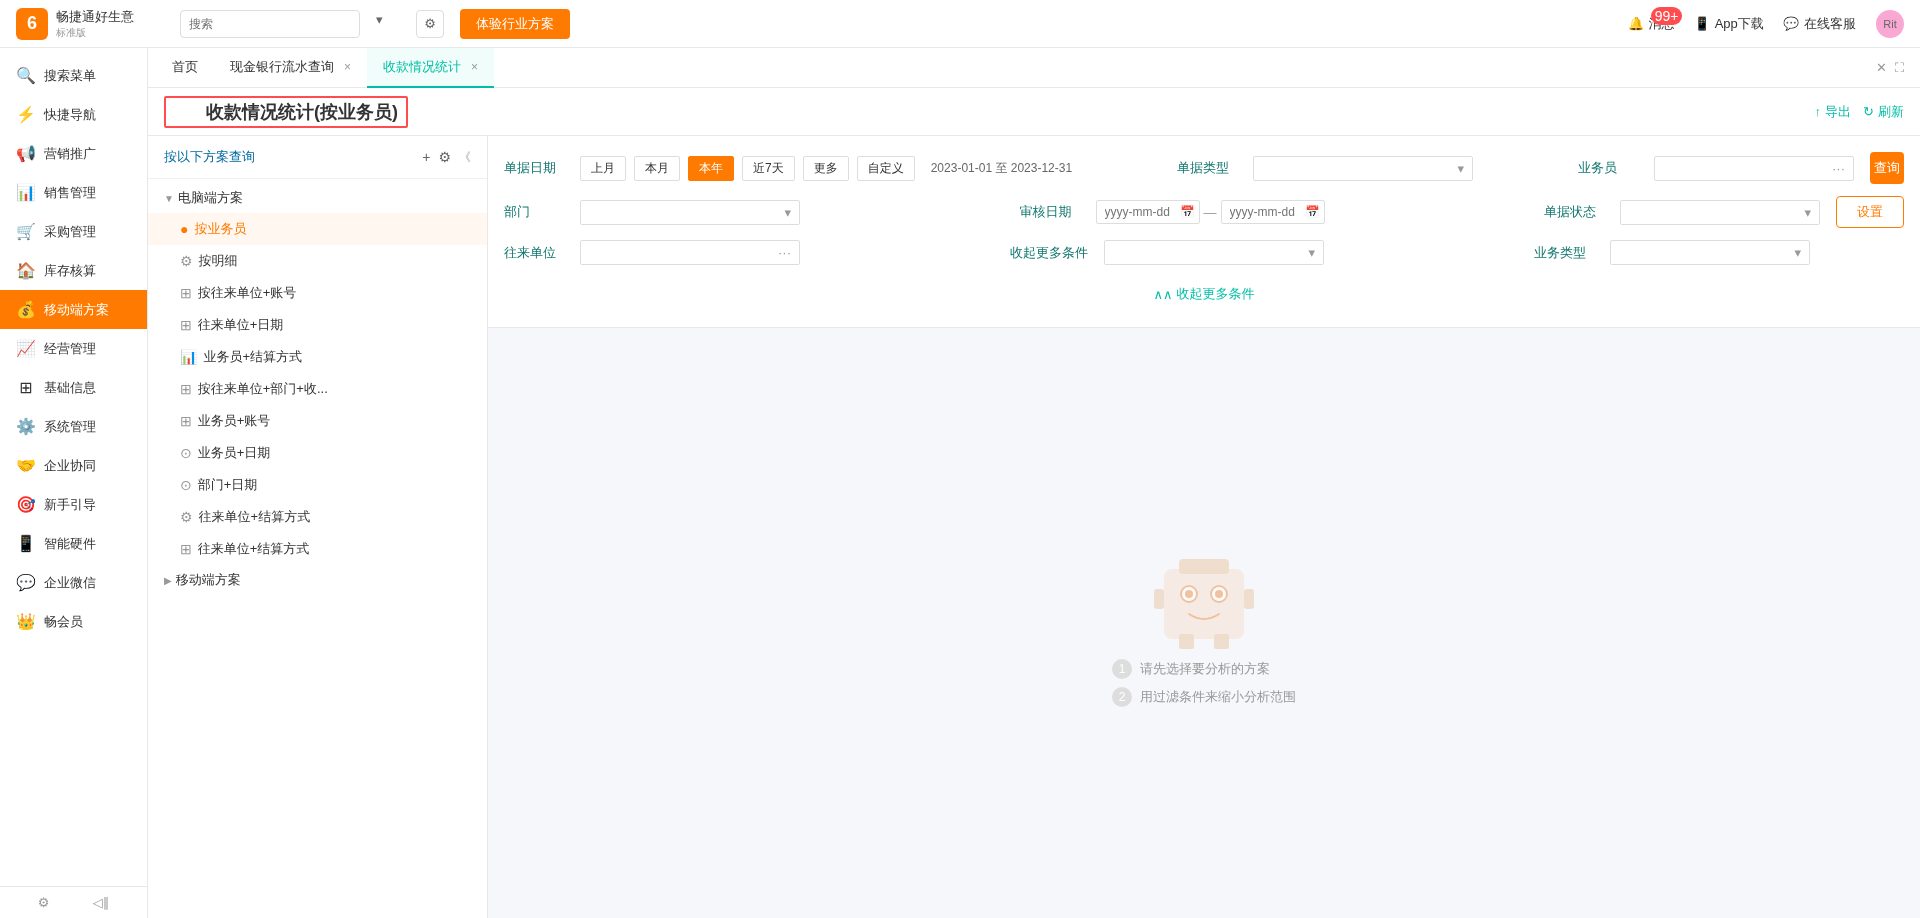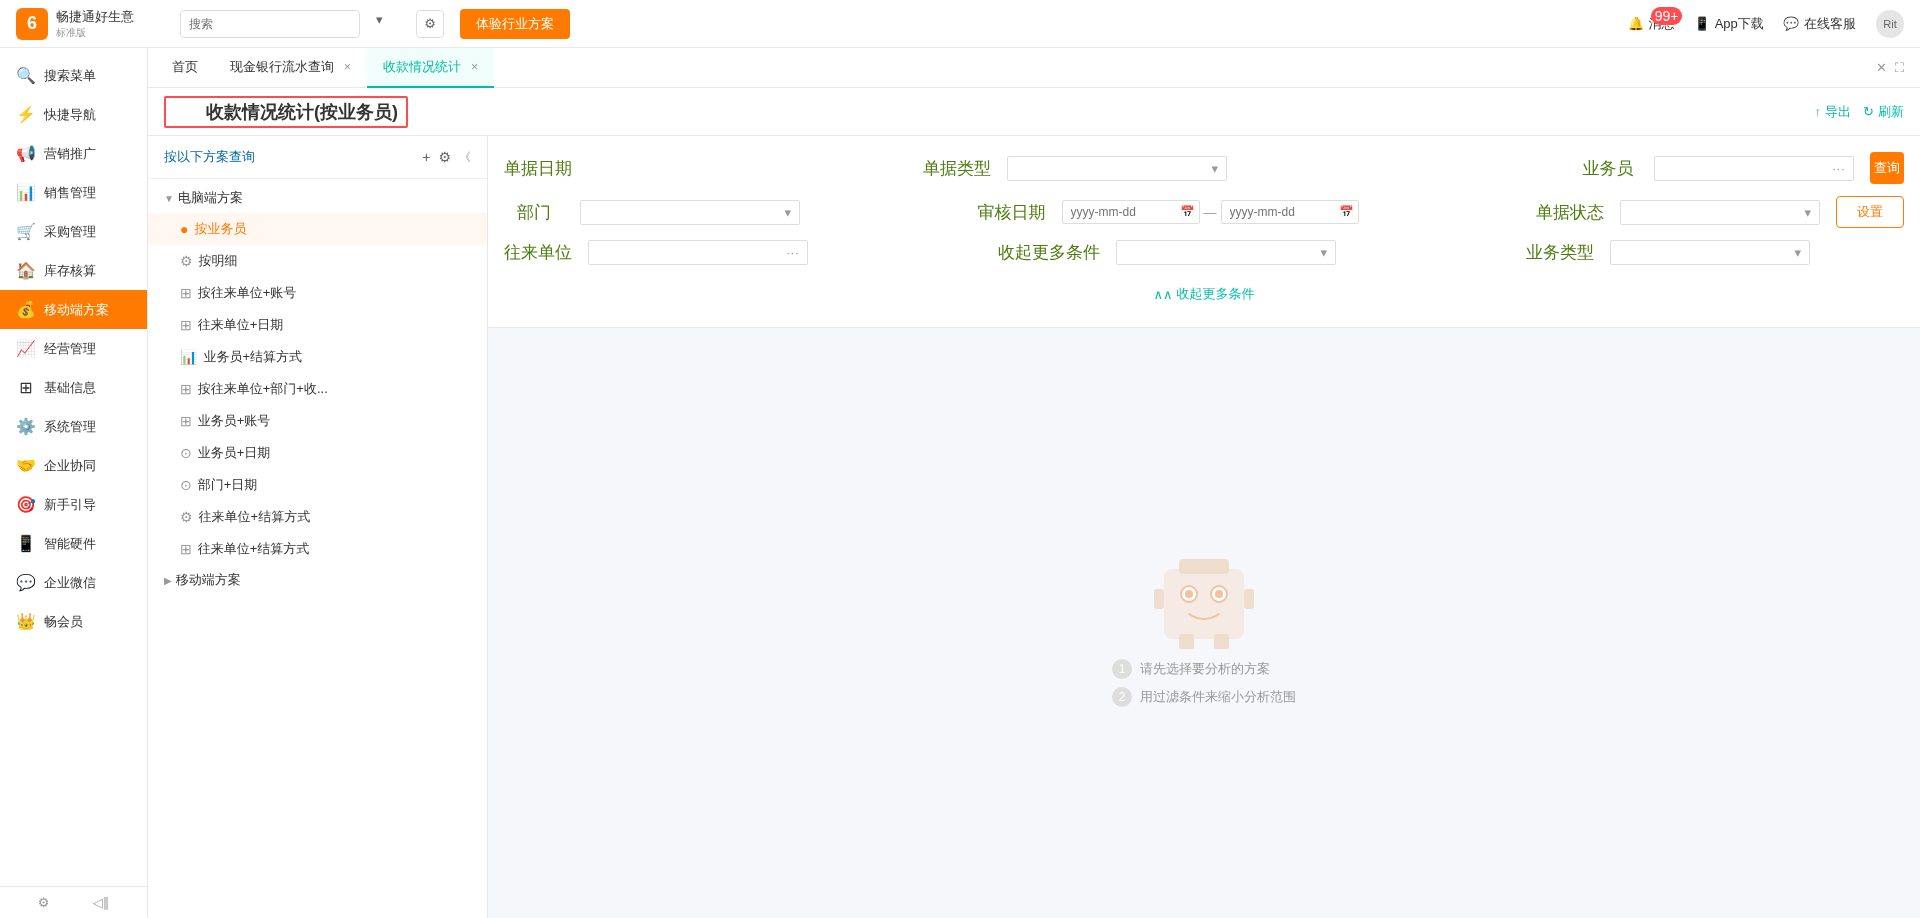--- a/index.html
+++ b/index.html
@@ -278,24 +278,24 @@
       border-bottom: 1px solid #e8e8e8;
     }
     .filter-row {
       display: flex;
       align-items: center;
       gap: 16px;
       margin-bottom: 12px;
     }
     .filter-row:last-child { margin-bottom: 0; }
     .filter-label {
-      font-size: 17px;
-      color: #4d7c0f;
+      font-size: 13px;
+      color: #0f766e;
       min-width: 60px;
-      text-align: center;
+      text-align: left;
     }
     .filter-date-group {
       display: flex;
       align-items: center;
       gap: 8px;
     }
     .date-btn {
       padding: 3px 10px;
       border: 1px solid #ddd;
       border-radius: 2px;
@@ -329,21 +329,21 @@
       display: flex;
       align-items: center;
       gap: 4px;
     }
     .date-input {
       border: 1px solid #ddd;
       border-radius: 2px;
       padding: 4px 24px 4px 8px;
       font-size: 12px;
       color: #999;
-      width: 138px;
+      width: 104px;
       position: relative;
     }
     .date-separator { color: #999; }
 
     .collapse-btn {
       display: flex;
       align-items: center;
       justify-content: center;
       color: #00bfa5;
       cursor: pointer;
@@ -438,21 +438,21 @@
       <span class="badge-dot">99+</span>
     </div>
     <div class="header-right-item">
       <span>📱</span>
       <span>App下载</span>
     </div>
     <div class="header-right-item">
       <span>💬</span>
       <span>在线客服</span>
     </div>
-    <div class="user-avatar" style="background:#e5e5e5; display:flex;align-items:center;justify-content:center;font-size:11px;color:#666;">
+    <div class="user-avatar" style="background:#f9a8d4; display:flex;align-items:center;justify-content:center;font-size:11px;color:#666;">
       <span>Rit</span>
     </div>
   </div>
 </div>
 
 <div class="sidebar">
   <div class="sidebar-menu">
     <div class="sidebar-item">
       <span class="icon">🔍</span>
       <span>搜索菜单</span>
@@ -625,20 +625,29 @@
         </div>
       </div>
     </div>
 
     <div class="right-panel">
 
       <div class="filter-area">
 
         <div class="filter-row">
           <span class="filter-label">单据日期</span>
+          <div class="filter-date-group">
+            <button class="date-btn">上月</button>
+            <button class="date-btn">本月</button>
+            <button class="date-btn active">本年</button>
+            <button class="date-btn">近7天</button>
+            <button class="date-btn">更多</button>
+            <button class="date-btn">自定义</button>
+            <span class="date-range">2023-01-01 至 2023-12-31</span>
+          </div>
           <div style="flex:1"></div>
           <span class="filter-label">单据类型</span>
           <div class="filter-select" style="width:220px;">
             <span class="filter-select-label"></span>
             <span style="color:#999;">▾</span>
           </div>
           <div style="flex:1"></div>
           <span class="filter-label">业务员</span>
           <div class="filter-select" style="width:200px;">
             <span class="filter-select-label"></span>

